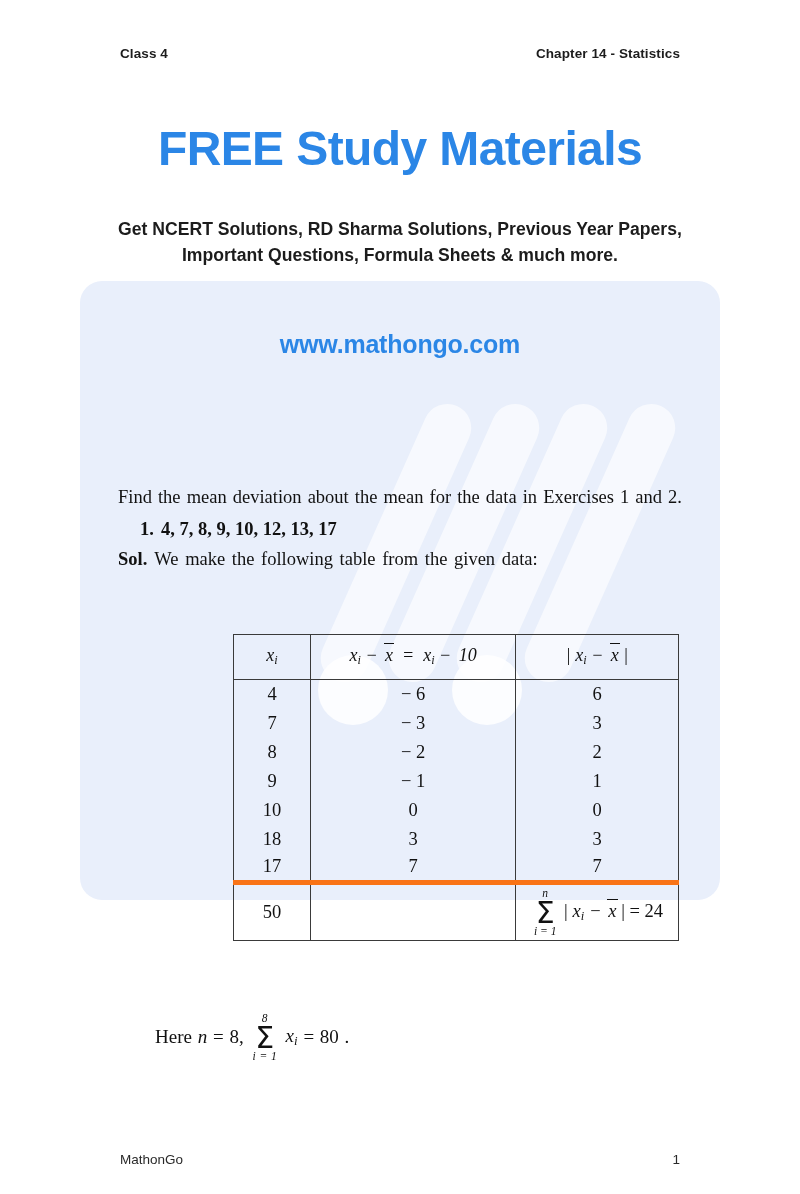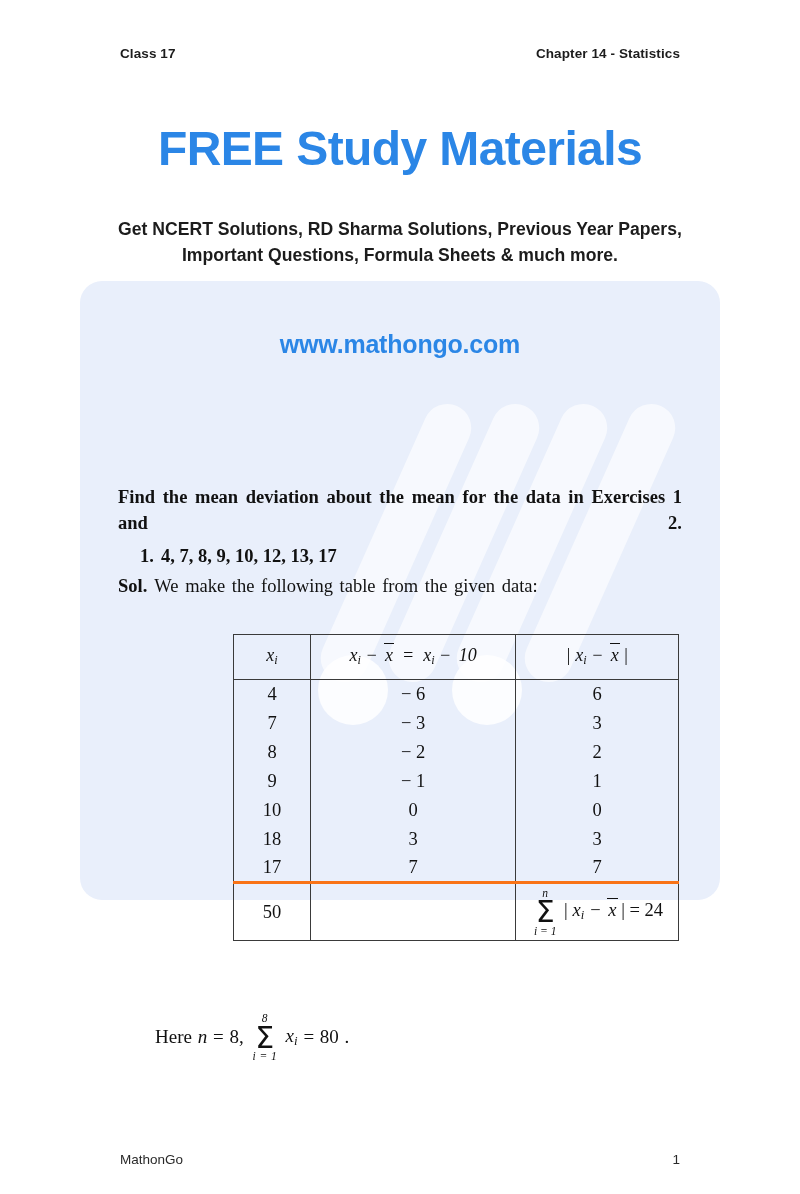--- a/index.html
+++ b/index.html
@@ -101,21 +101,21 @@
     font-family: "Liberation Sans", sans-serif;
     font-size: 17.5px;
     font-weight: 700;
     color: #111;
     margin-bottom: 6px;
     letter-spacing: -0.1px;
   }
   .instr {
     font-family: "Liberation Serif", serif;
     font-size: 18.5px;
-    font-weight: 700;
+    font-weight: 400;
     color: #111;
     text-align: justify;
     text-align-last: justify;
     line-height: 1.42;
     word-spacing: 1px;
   }
   .q-line {
     font-family: "Liberation Serif", serif;
     font-size: 18.5px;
     font-weight: 700;
@@ -163,21 +163,21 @@
   }
   table.dev td {
     height: 29px;
     font-size: 18.5px;
   }
   .col1 { width: 80px; }
   .col2 { width: 214px; }
   .col3 { width: 169px; }
   tr.body-row td { border-top: none; border-bottom: none; }
   tr.first-body td { border-top: 1px solid #3a3a3a; }
-  tr.last-body td { border-bottom: 3px solid #f97316; }
+  tr.last-body td { border-bottom: 5px solid #f97316; }
   tr.total-row td { height: 58px; }
   .minus { letter-spacing: 1.5px; }
 
   
   .mi { font-style: italic; }
   .sub { font-size: 0.68em; vertical-align: -0.25em; font-style: italic; }
   .obar { position: relative; display: inline-block; font-style: italic; }
   .obar::before {
     content: "";
     position: absolute;
@@ -230,21 +230,21 @@
   }
   .page-footer .pnum {
     position: absolute; right: 0;
     text-align: right;
   }
 </style>
 </head>
 <body>
 
 <div class="page-header">
-  <span>Class 17</span>
+  <span>Class 4</span>
   <span>Chapter 14 - Statistics</span>
 </div>
 
 <div class="promo-title">FREE Study Materials</div>
 
 <div class="promo-sub">
   <span>Get NCERT Solutions, RD Sharma Solutions, Previous Year Papers,</span>
   <span class="line2">Important Questions, Formula Sheets &amp; much more.</span>
 </div>
 

